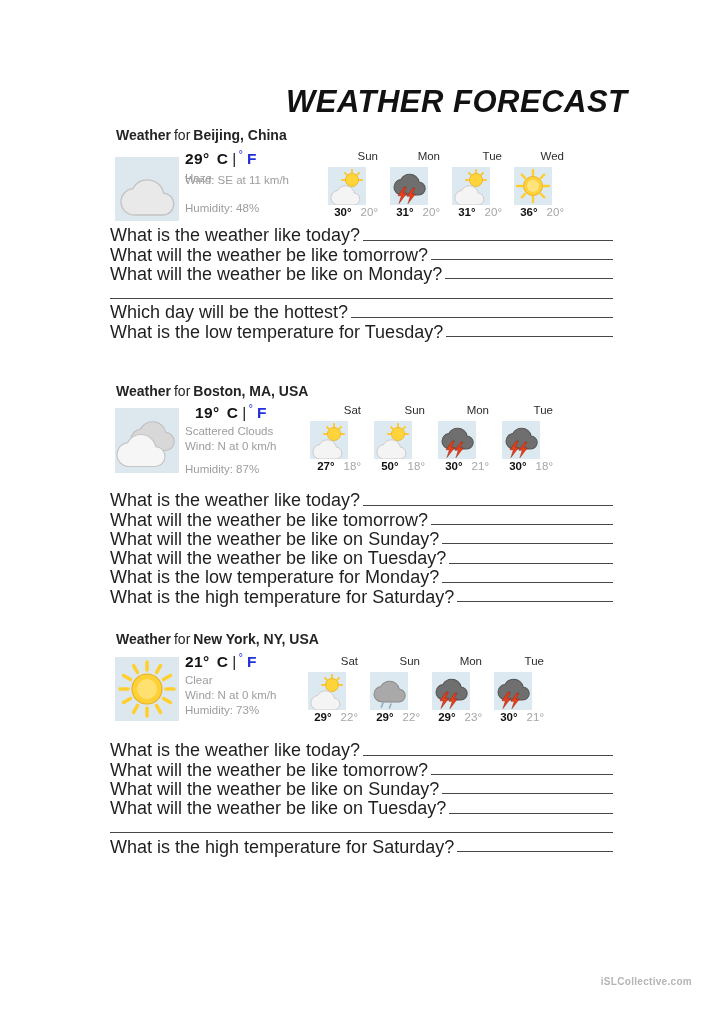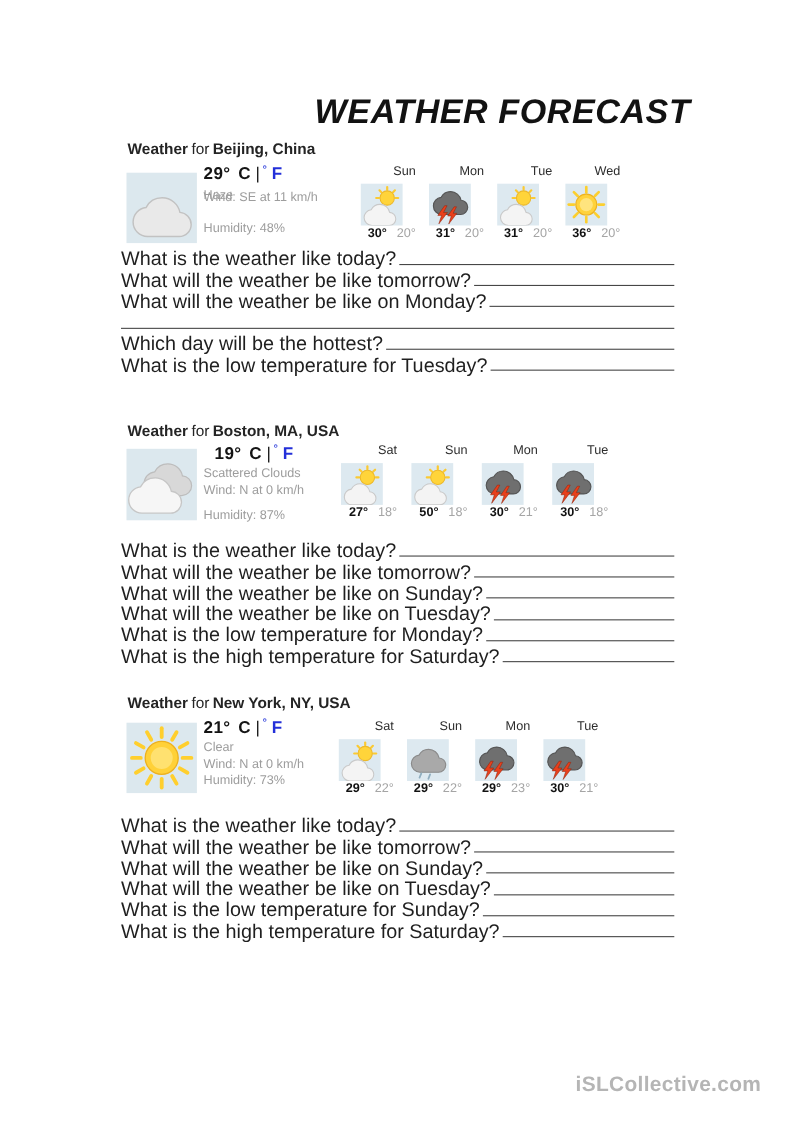--- a/index.html
+++ b/index.html
@@ -51,21 +51,21 @@
   .ftemps .lo { color:#a5a5a5; }
 
   .questions { position:absolute; left:110px; width:503px; }
   .s1 .questions { top:97px; } .s2 .questions { top:106px; } .s3 .questions { top:108px; }
   .qrow { display:flex; align-items:flex-end; height:19.3px; }
   .qtext { font-size:18px; color:#1f1f1f; white-space:nowrap; padding-right:3px; line-height:16px; }
   .qline { flex:1; border-bottom:1.2px solid #474747; margin-bottom:2.5px; }
 
   .watermark {
     position:absolute; left:0; top:976px; width:692px; text-align:right;
-    font-size:19px; font-weight:bold; color:#b5b5b5; letter-spacing:0.3px;
+    font-size:10px; font-weight:bold; color:#b5b5b5; letter-spacing:0.3px;
   }
 </style>
 </head>
 <body>
 
 <svg width="0" height="0" style="position:absolute" aria-hidden="true">
   <defs>
     <path id="cloud-path" d="M19.35 10.04C18.67 6.59 15.64 4 12 4 9.11 4 6.6 5.64 5.35 8.04 2.34 8.36 0 10.91 0 14c0 3.31 2.69 6 6 6h13c2.76 0 5-2.24 5-5 0-2.64-2.05-4.78-4.65-4.96z"></path>
     <path id="bolt-path" d="M6.2 0 L0 8.8 L3.4 8.8 L1 16.5 L8.8 6.2 L5.2 6.2 L8.4 0 Z"></path>
 
@@ -357,21 +357,20 @@
         </div>
       <div class="qrow">
           <span class="qtext">What will the weather be like on Sunday?</span>
           <span class="qline"></span>
         </div>
       <div class="qrow">
           <span class="qtext">What will the weather be like on Tuesday?</span>
           <span class="qline"></span>
         </div>
       <div class="qrow">
-          <span class="qtext">What is the low temperature for Sunday?</span>
           <span class="qline"></span>
         </div>
       <div class="qrow">
           <span class="qtext">What is the high temperature for Saturday?</span>
           <span class="qline"></span>
         </div>
     </div>
   </div>
 
   <div class="watermark">iSLCollective.com</div>

